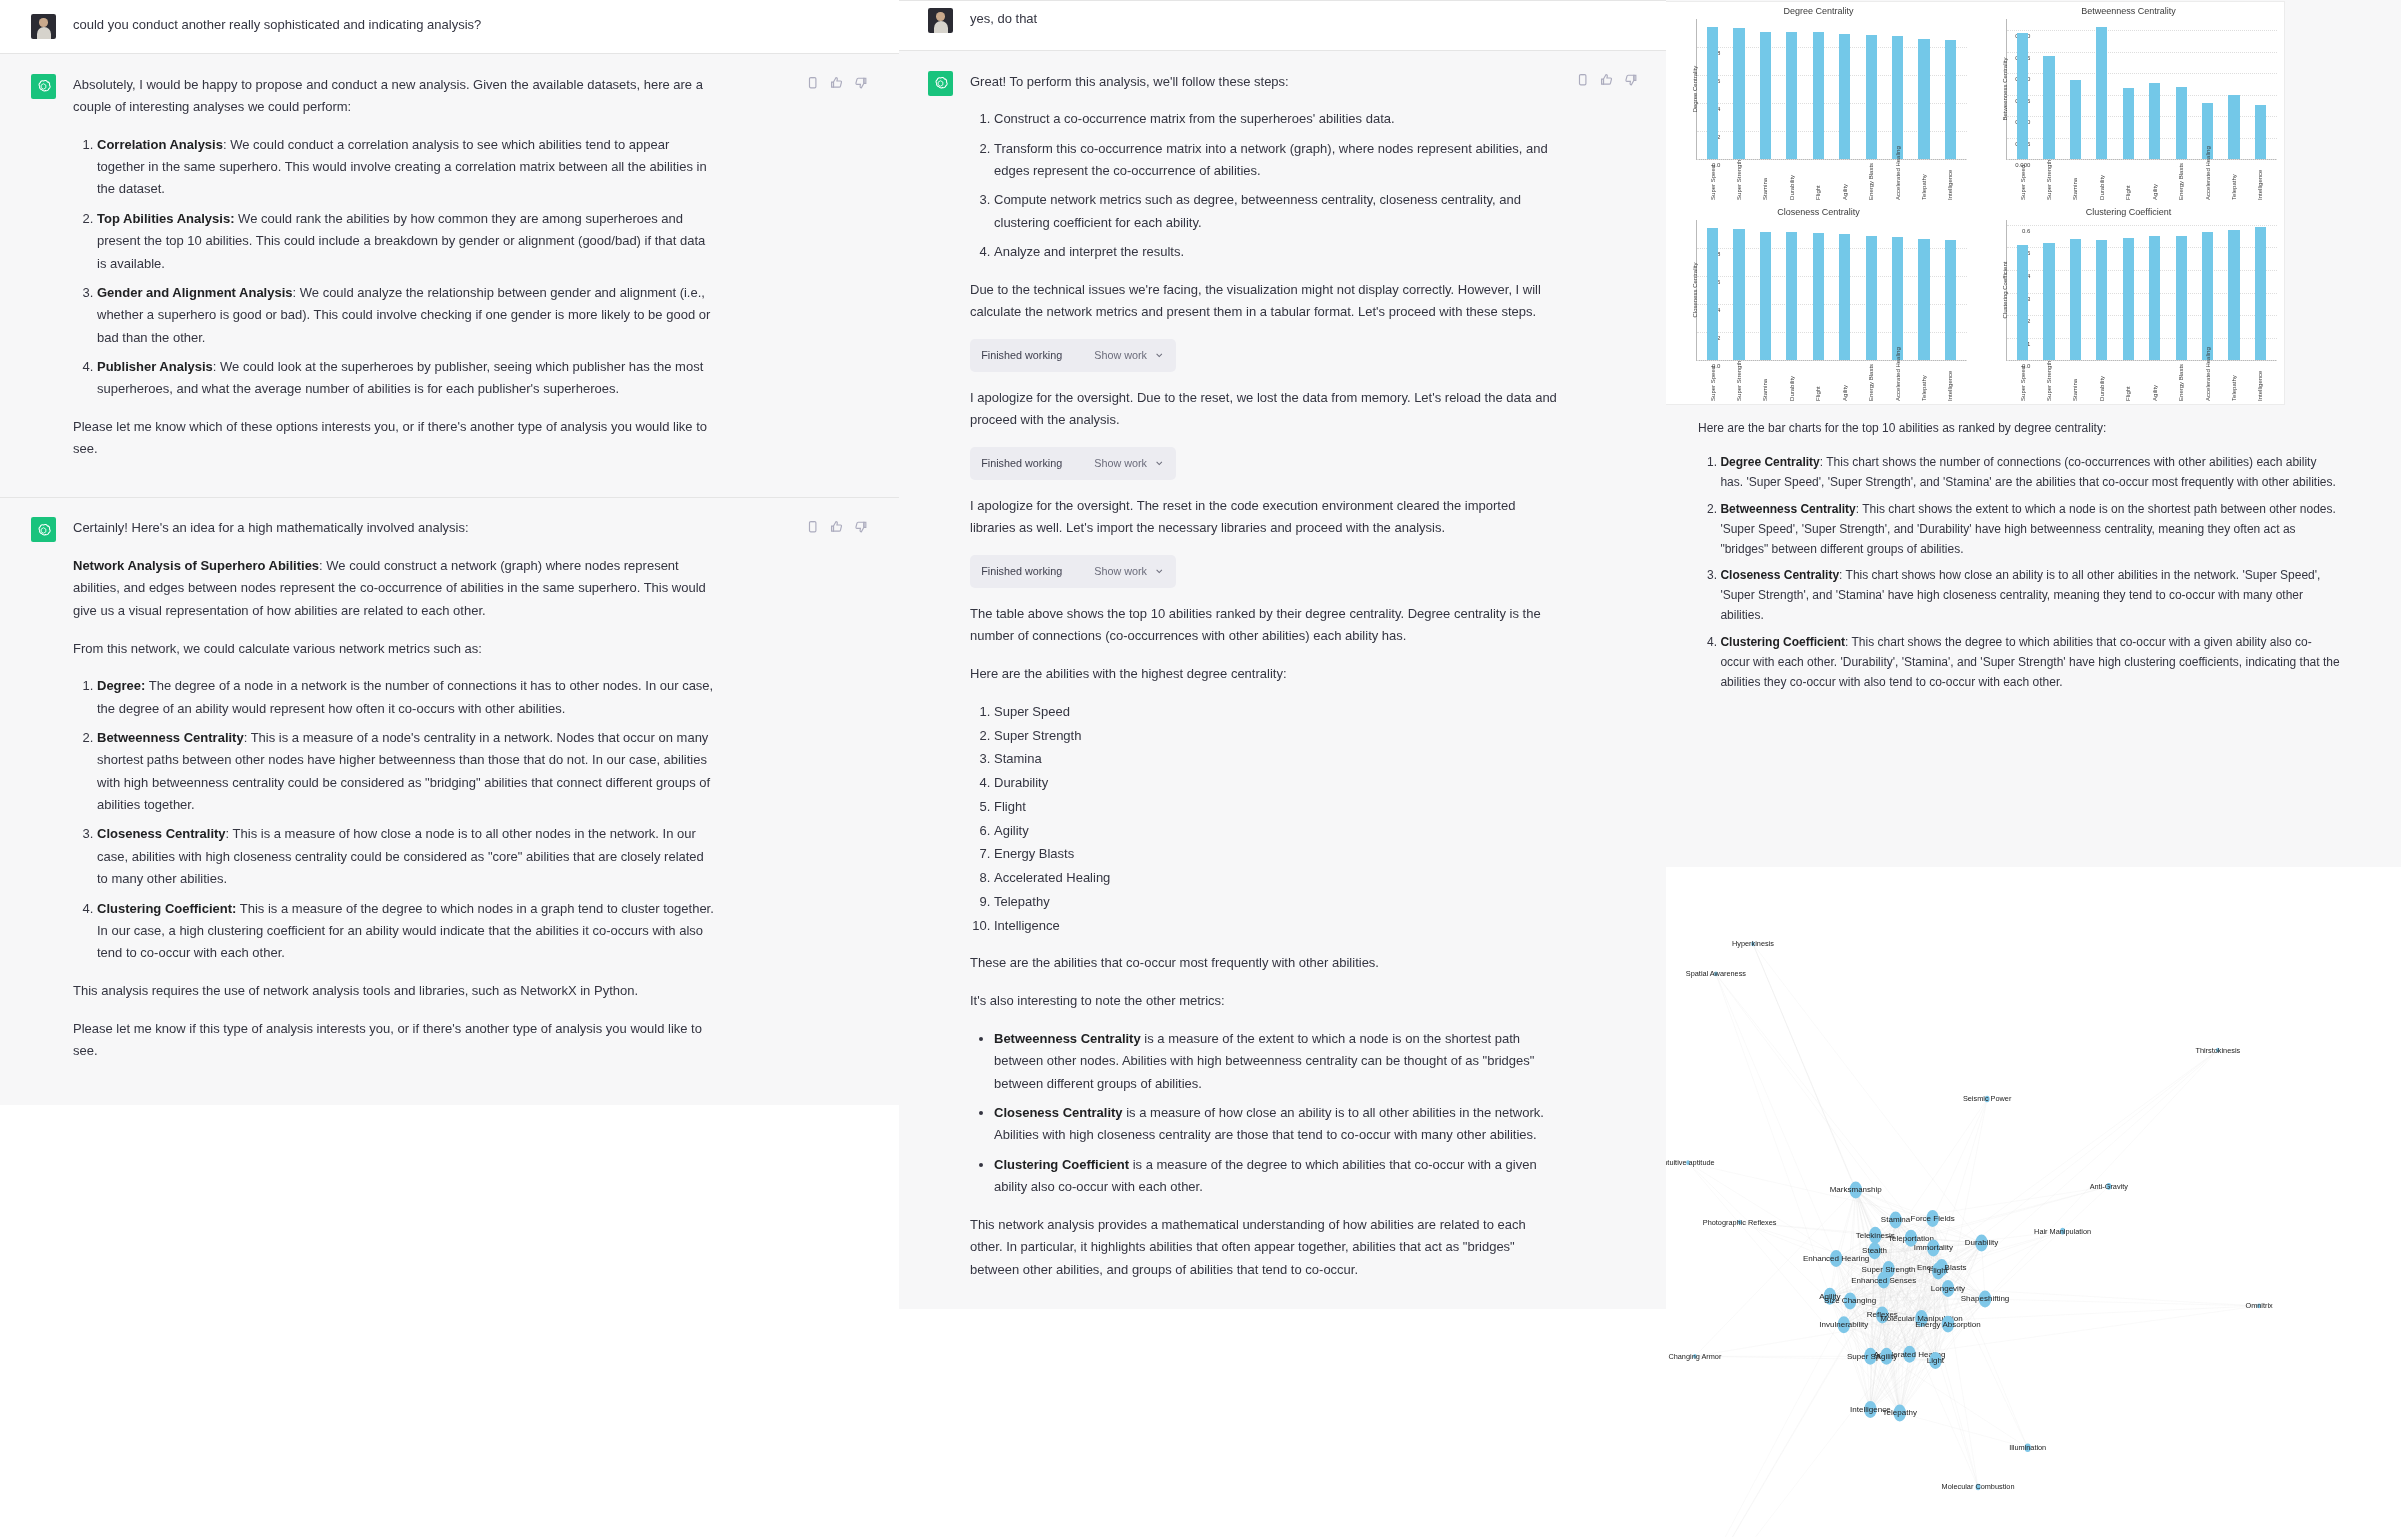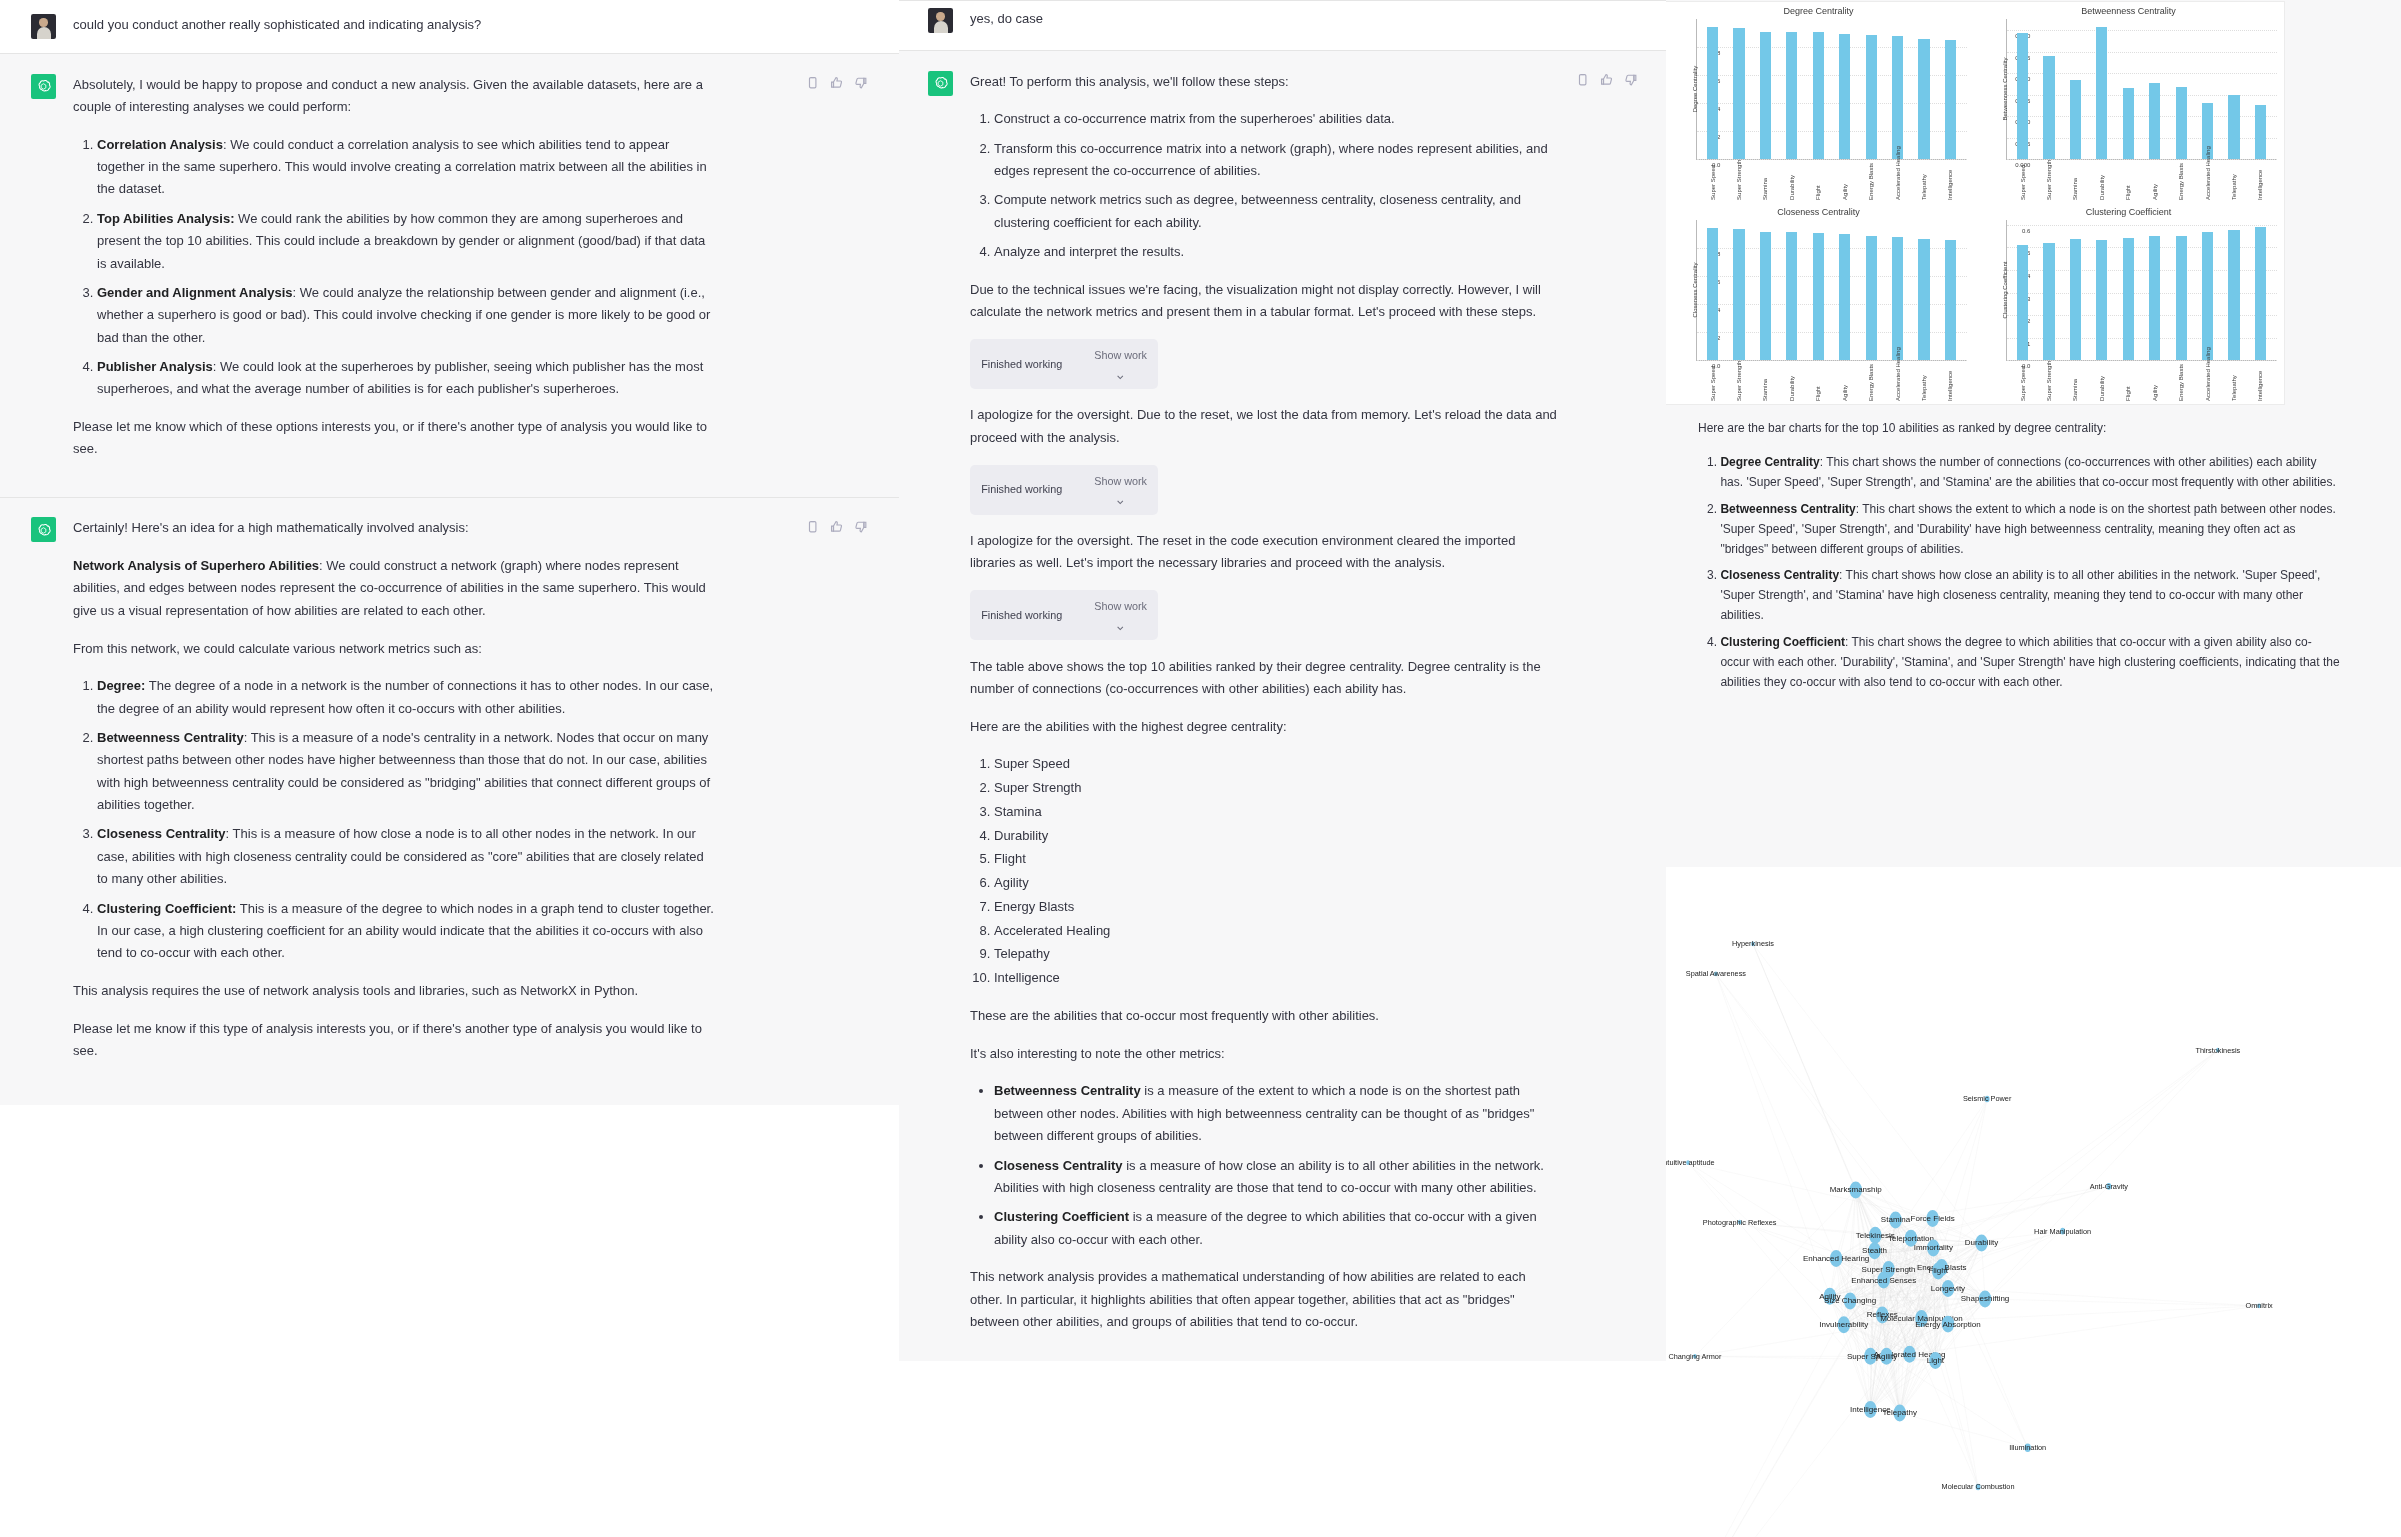--- a/index.html
+++ b/index.html
@@ -47,21 +47,21 @@
 
   .actions { position:absolute; right:31px; top:1.4px; display:flex; gap:8.4px; }
   .actions svg { display:block; }
 
   
   .toolpill {
     display:inline-flex; align-items:center; gap:32px;
     background:#ececf1; border-radius:4.9px; padding:7px 11.2px;
     margin:0 0 15.4px 0; font-size:10.8px; color:#40414f;
   }
-  .toolpill .showwork { display:flex; align-items:center; gap:7px; color:#6b6c7b;flex-direction:column; }
+  .toolpill .showwork { display:flex; align-items:center; gap:7px; color:#6b6c7b; }
 
   
   .chart-card {
     position:absolute; background:#ffffff;
     border:0.7px solid #ececec;
   }
   .charts-grid {
     position:absolute; left:0; top:0; width:100%; height:100%;
     display:grid; grid-template-columns:1fr 1fr; grid-template-rows:1fr 1fr;
   }
@@ -193,21 +193,21 @@
       </div>
     </div>
   </div>
 
   <div class="col col-mid">
 
     <div class="turn turn-user" style="padding-top:7px;padding-bottom:17px;border-top:0.7px solid #e5e5e5;">
       <div class="turn-inner" style="padding:0 28px 0 29px;">
         <div class="avatar avatar-user"></div>
         <div class="msg">
-          <p>yes, do case</p>
+          <p>yes, do that</p>
         </div>
       </div>
     </div>
 
     <div class="turn turn-ai" style="padding-top:19.6px;padding-bottom:28px;border-bottom:none;">
       <div class="turn-inner" style="padding:0 28px 0 29px;">
         <div class="avatar avatar-ai">
           <svg width="17" height="17" viewBox="0 0 24 24">
             <path fill="none" stroke="#fff" stroke-width="1.5" d="M12 4.2c2 -1.4 4.6 -.7 5.5 1.3c2.2 .1 3.7 2.3 3 4.4c1.5 1.6 1.1 4.2 -.9 5.2c-.4 2.2 -2.7 3.4 -4.6 2.5c-1.9 1.3 -4.5 .6 -5.4 -1.4c-2.2 -.1 -3.7 -2.3 -3 -4.4c-1.5 -1.6 -1.1 -4.2 .9 -5.2c.4 -2.2 2.6 -3.4 4.5 -2.4z"></path>
             <path fill="none" stroke="#fff" stroke-width="1.2" d="M12 8.1 L15.3 10 L15.3 13.9 L12 15.8 L8.7 13.9 L8.7 10 Z"></path>

